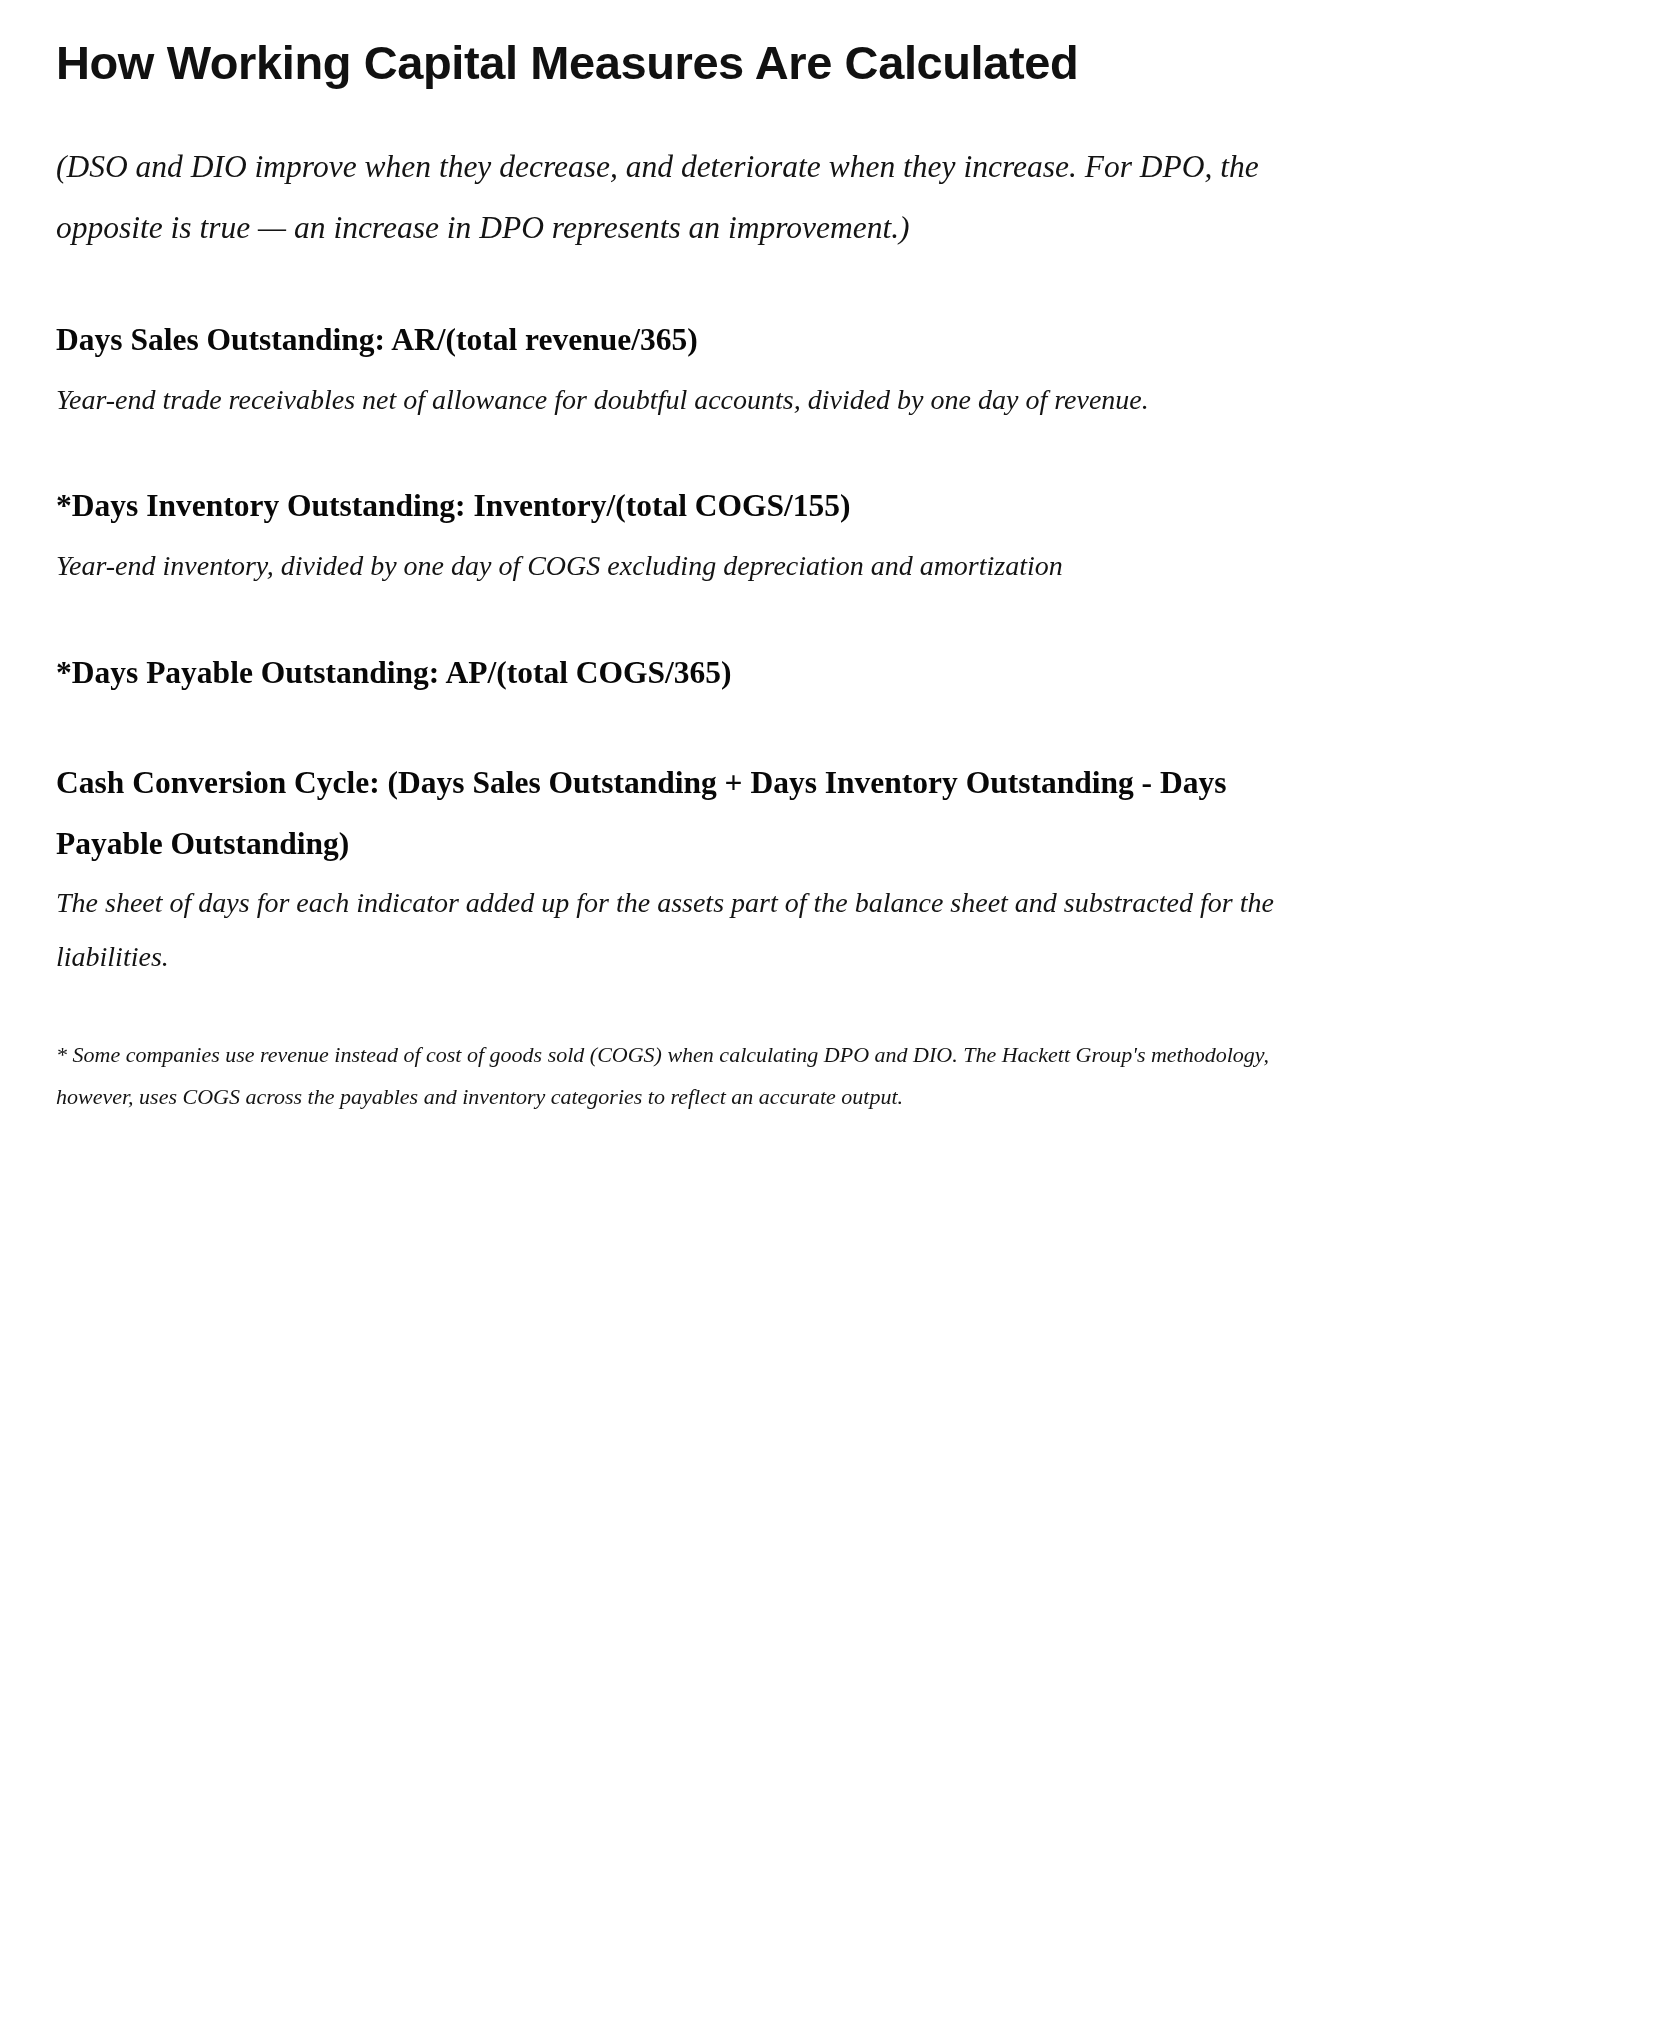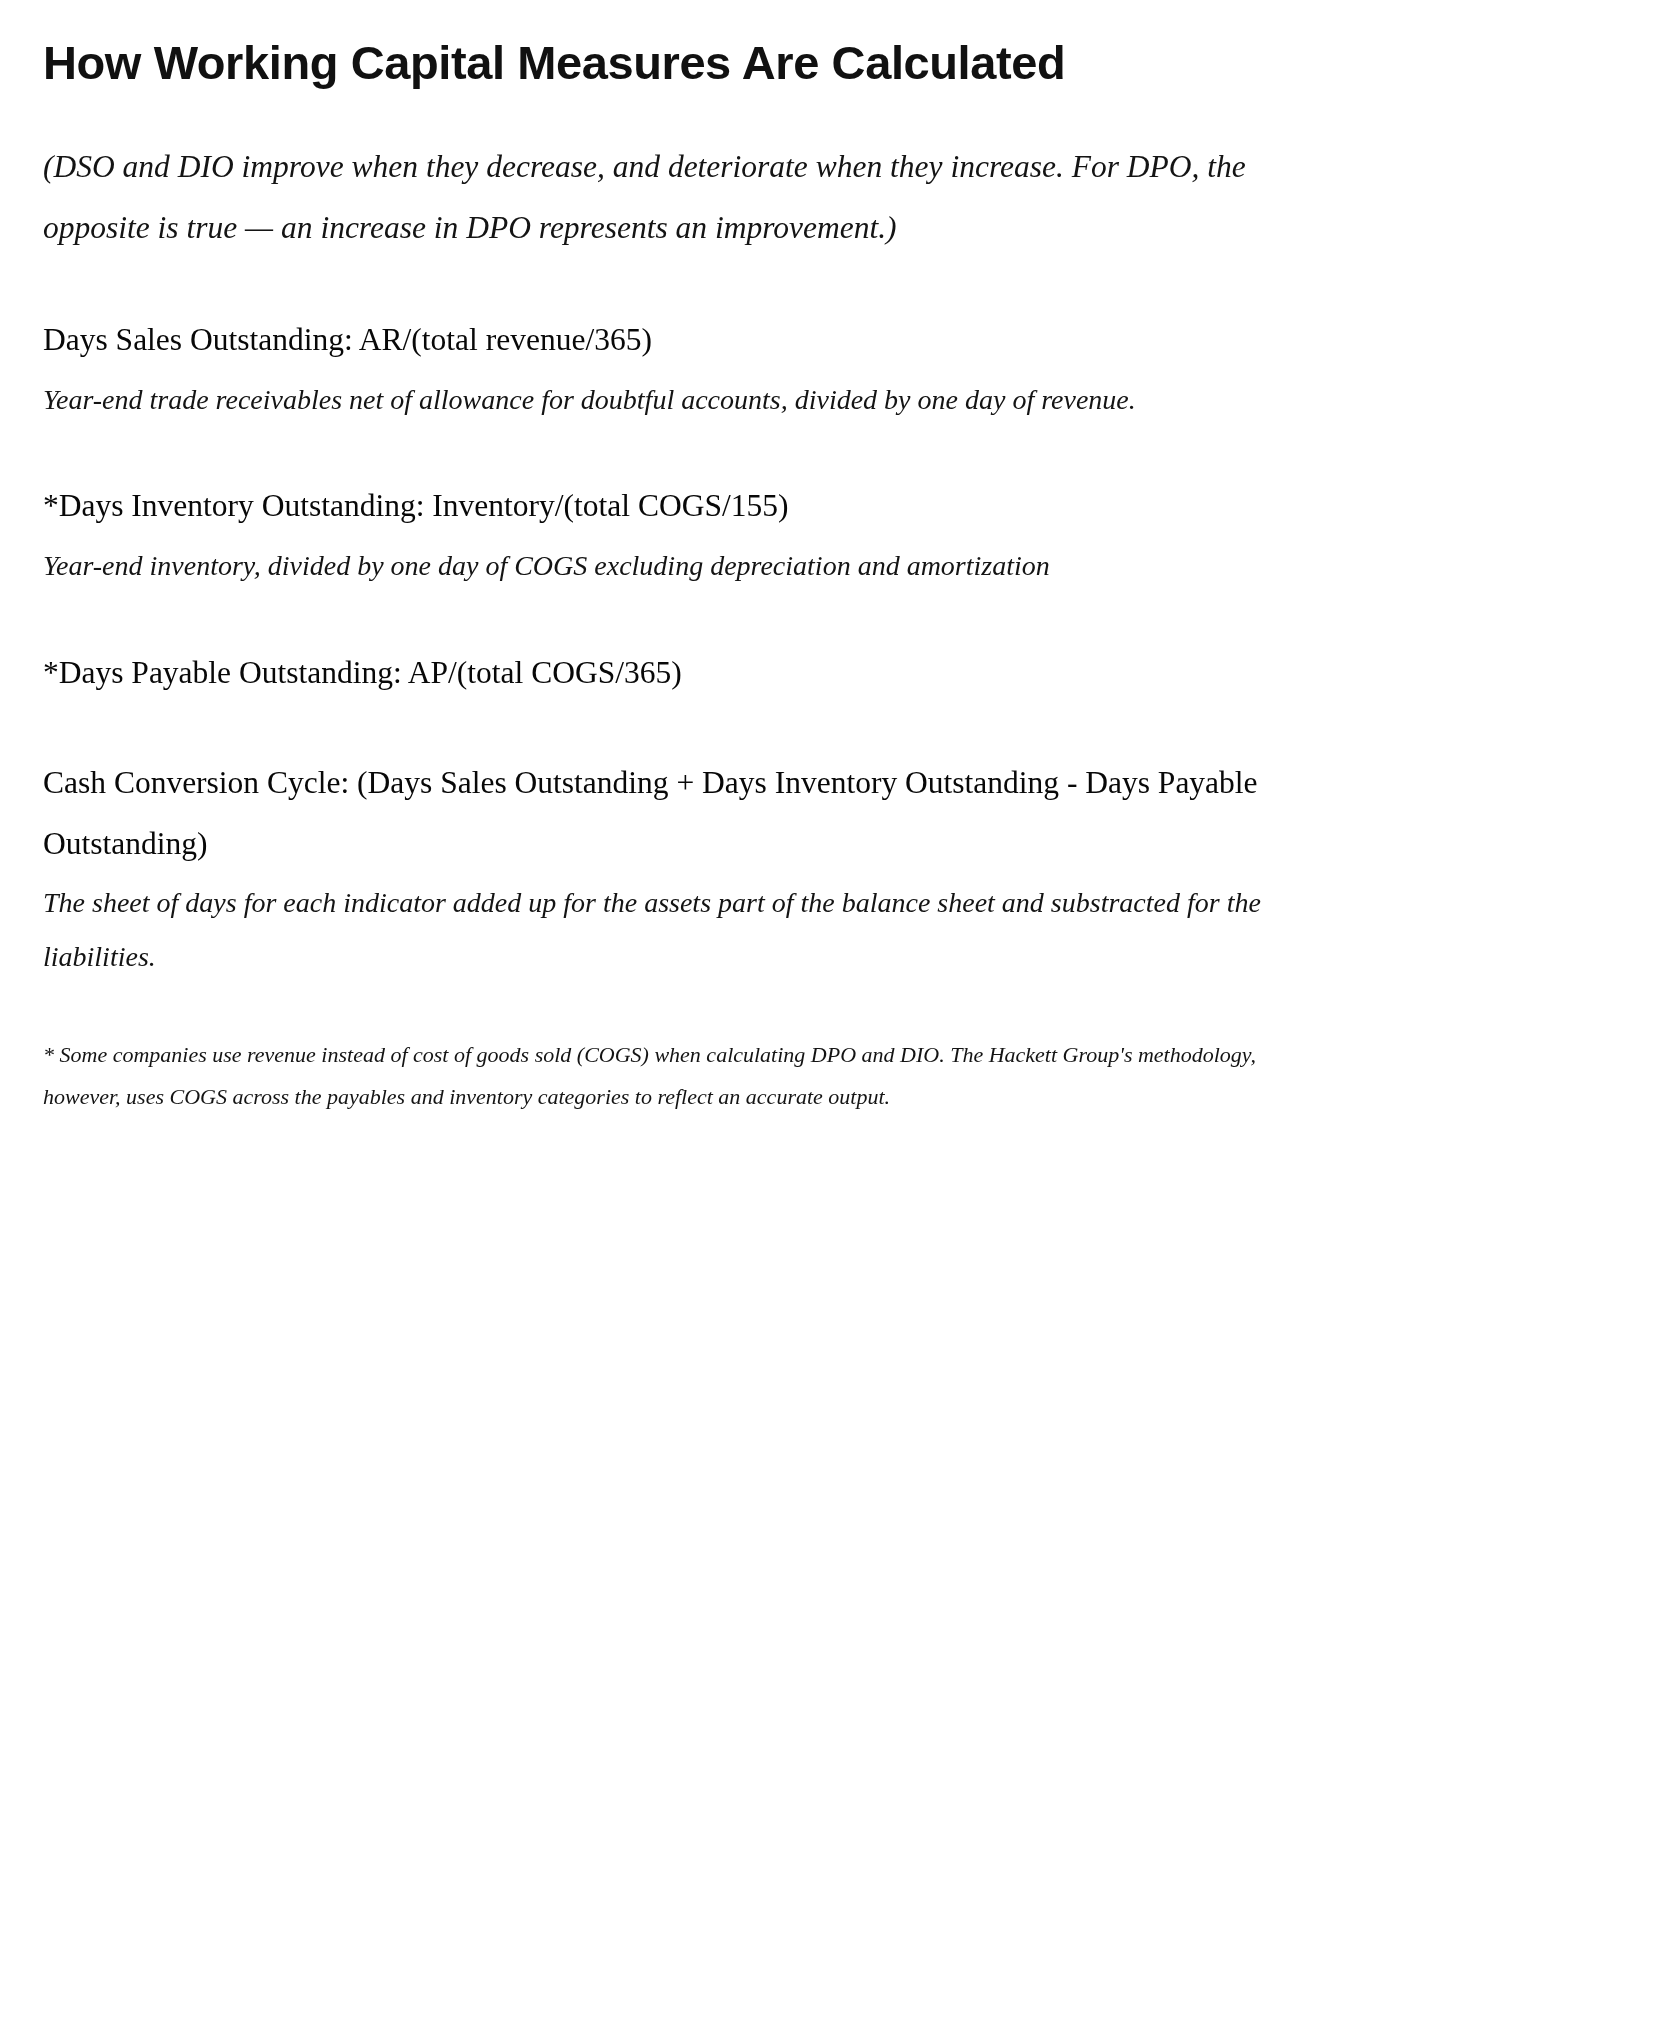--- a/index.html
+++ b/index.html
@@ -15,21 +15,21 @@
     overflow: hidden;
     font-family: "Liberation Serif", "DejaVu Serif", serif;
     color: #111111;
     -webkit-font-smoothing: antialiased;
   }
 
   .page {
     width: 1676px;
     min-height: 2024px;
     background: #ffffff;
-    padding: 34px 62px 0 43px;
+    padding: 34px 62px 0 56px;
   }
 
   .doc-title {
     font-family: "Liberation Sans Narrow", "Liberation Sans", "DejaVu Sans", sans-serif;
     font-weight: 700;
     font-size: 47px;
     line-height: 1.22;
     letter-spacing: -0.4px;
     color: #111111;
     margin: 0 0 46px 0;
@@ -46,21 +46,21 @@
     width: 1240px;
   }
 
   .measure-block {
     margin: 0 0 50px 0;
     width: 1240px;
   }
 
   .measure-heading {
     font-family: "Liberation Serif", "DejaVu Serif", serif;
-    font-weight: 400;
+    font-weight: 700;
     font-style: normal;
     font-size: 31.5px;
     line-height: 1.92;
     color: #080808;
     margin: 0 0 2px 0;
   }
 
   .measure-desc {
     font-style: italic;
     font-size: 28px;

